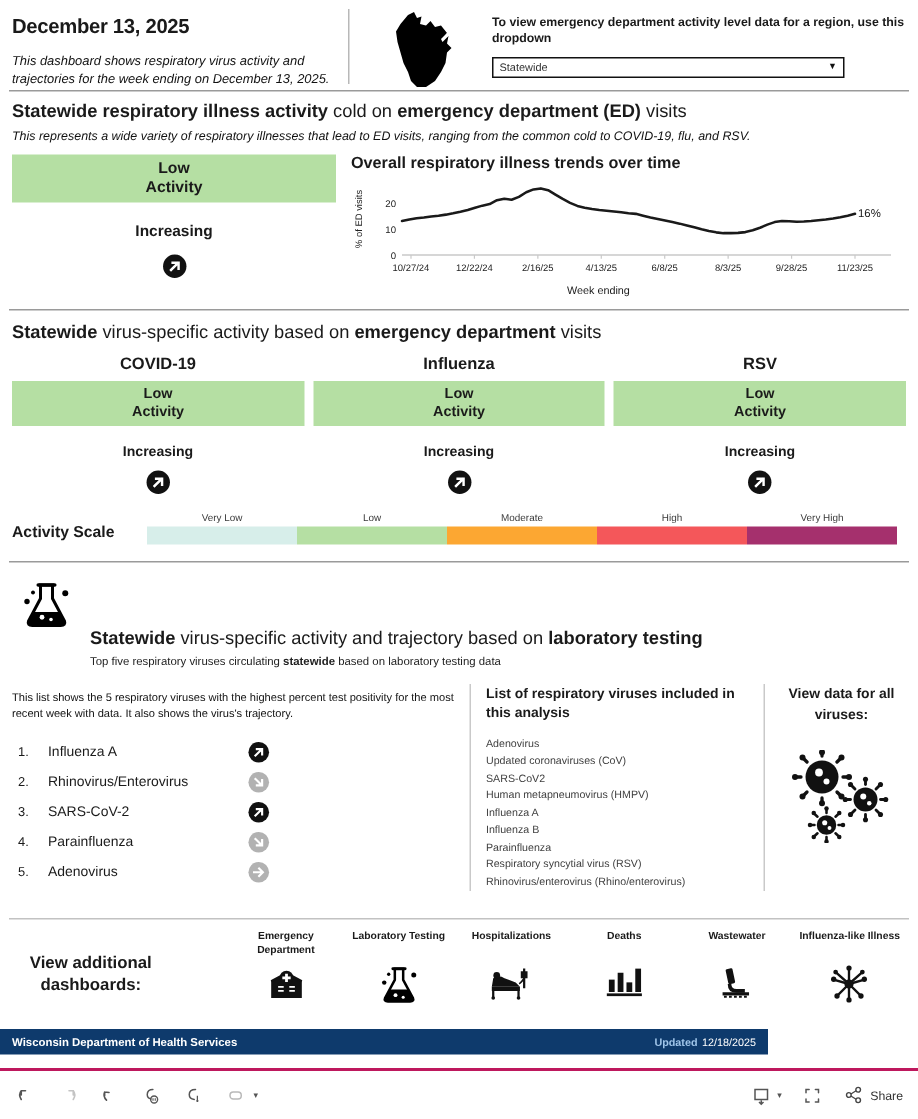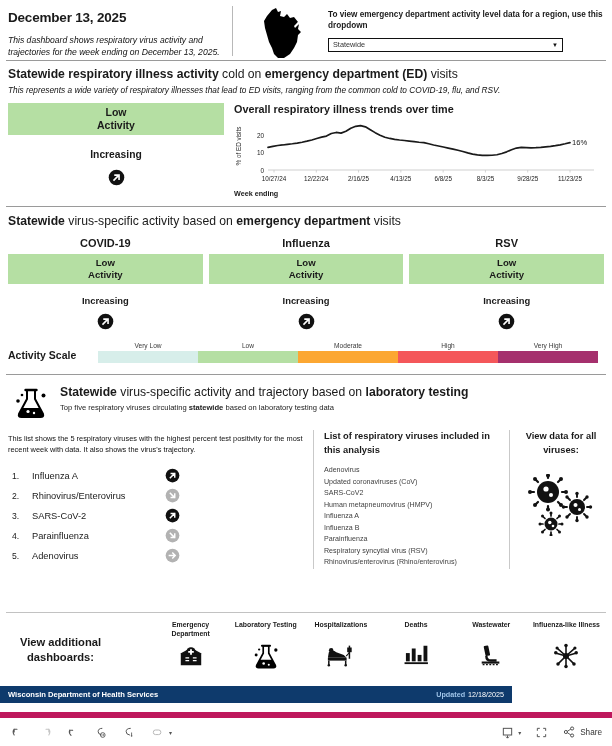--- a/index.html
+++ b/index.html
@@ -48,21 +48,21 @@
   }
   .trend-word { text-align:center; font-size:10.3px; font-weight:bold; margin-top:14px; }
   .arrow-wrap { display:flex; justify-content:center; margin-top:9px; }
   .arr { width:17px; height:17px; display:block; }
 
   
   .s1-right { flex:1; padding-left:10px; }
   .chart-title { font-size:10.8px; font-weight:bold; }
   .chart-box { position:relative; margin-top:3px; }
   .chart-svg { display:block; }
-  .xaxis-label { font-size:7.2px; margin-top:-1px; font-weight:bold; }
+  .xaxis-label { text-align:center; font-size:7.2px; margin-top:-1px; font-weight:normal; }
 
   
   .sec2 { padding:7px 8px 0 8px; }
   .virus-cols { display:flex; gap:6px; margin-top:9px; }
   .vcol { flex:1; }
   .vname { text-align:center; font-size:11px; font-weight:bold; margin-bottom:5px; }
   .vband { background:#b5dfa3; height:30px; display:flex; flex-direction:column; align-items:center; justify-content:center; font-size:9.6px; font-weight:bold; line-height:1.25; }
   .vtrend { text-align:center; font-size:9.4px; font-weight:bold; margin-top:11px; }
   .varrow { display:flex; justify-content:center; margin-top:7px; }
 
@@ -71,21 +71,21 @@
   .scale-label { font-size:10.5px; font-weight:bold; width:90px; padding-bottom:2px; }
   .scale-bars { flex:1; display:flex; }
   .scale-cell { flex:1; }
   .scale-cap { font-size:6.6px; text-align:center; color:#3a3a3a; margin-bottom:2px; }
   .scale-swatch { height:12px; }
 
   
   .sec3 { padding:10px 8px 0 8px; }
   .s3-head { display:flex; align-items:flex-start; }
   .s3-icon { width:46px; display:flex; justify-content:center; padding-top:2px; }
-  .s3-htext { padding-left:6px; }
+  .s3-htext { padding-left:6px;margin-top:33px; }
   .s3-title { font-size:12.2px; line-height:1.2; }
   .s3-sub { font-size:7.6px; color:#222; margin-top:3px; }
   .s3-body { display:flex; margin-top:11px; }
   .s3-c1 { width:305px; padding-right:8px; }
   .s3-c1 h4 { margin:0; font-size:9.6px; font-weight:bold; }
   .s3-c1 p { margin:3px 0 0 0; font-size:7.4px; line-height:1.5; color:#111; }
   .rank-list { margin-top:10px; }
   .rank-row { display:flex; align-items:center; height:20px; }
   .rank-num { width:24px; font-size:8.6px; padding-left:4px; }
   .rank-name { width:130px; font-size:9.3px; }
@@ -115,21 +115,21 @@
     padding:0 8px; justify-content:space-between;
   }
   .footer-left { font-size:7.6px; font-weight:bold; }
   .footer-right { font-size:7.2px; }
   .footer-right .lbl { color:#9fc4e8; font-weight:bold; }
   .footer-right .val { color:#fff; margin-left:3px; }
 
   
   .toolbar {
     position:absolute; left:0; top:712px; width:612px; height:34px;
-    background:#fff; border-top:6px solid #be185d;
+    background:#fff; border-top:2px solid #be185d;
     display:flex; align-items:center; justify-content:space-between; padding:0 10px;
   }
   .tb-group { display:flex; align-items:center; gap:13px; }
   .tb-btn { color:#4a4a4a; display:flex; align-items:center; }
   .tb-share { display:flex; align-items:center; gap:4px; font-size:8.2px; color:#333; }
   .tb-caret { font-size:6px; color:#555; margin-left:-9px; }
 </style>
 </head>
 <body>
 

